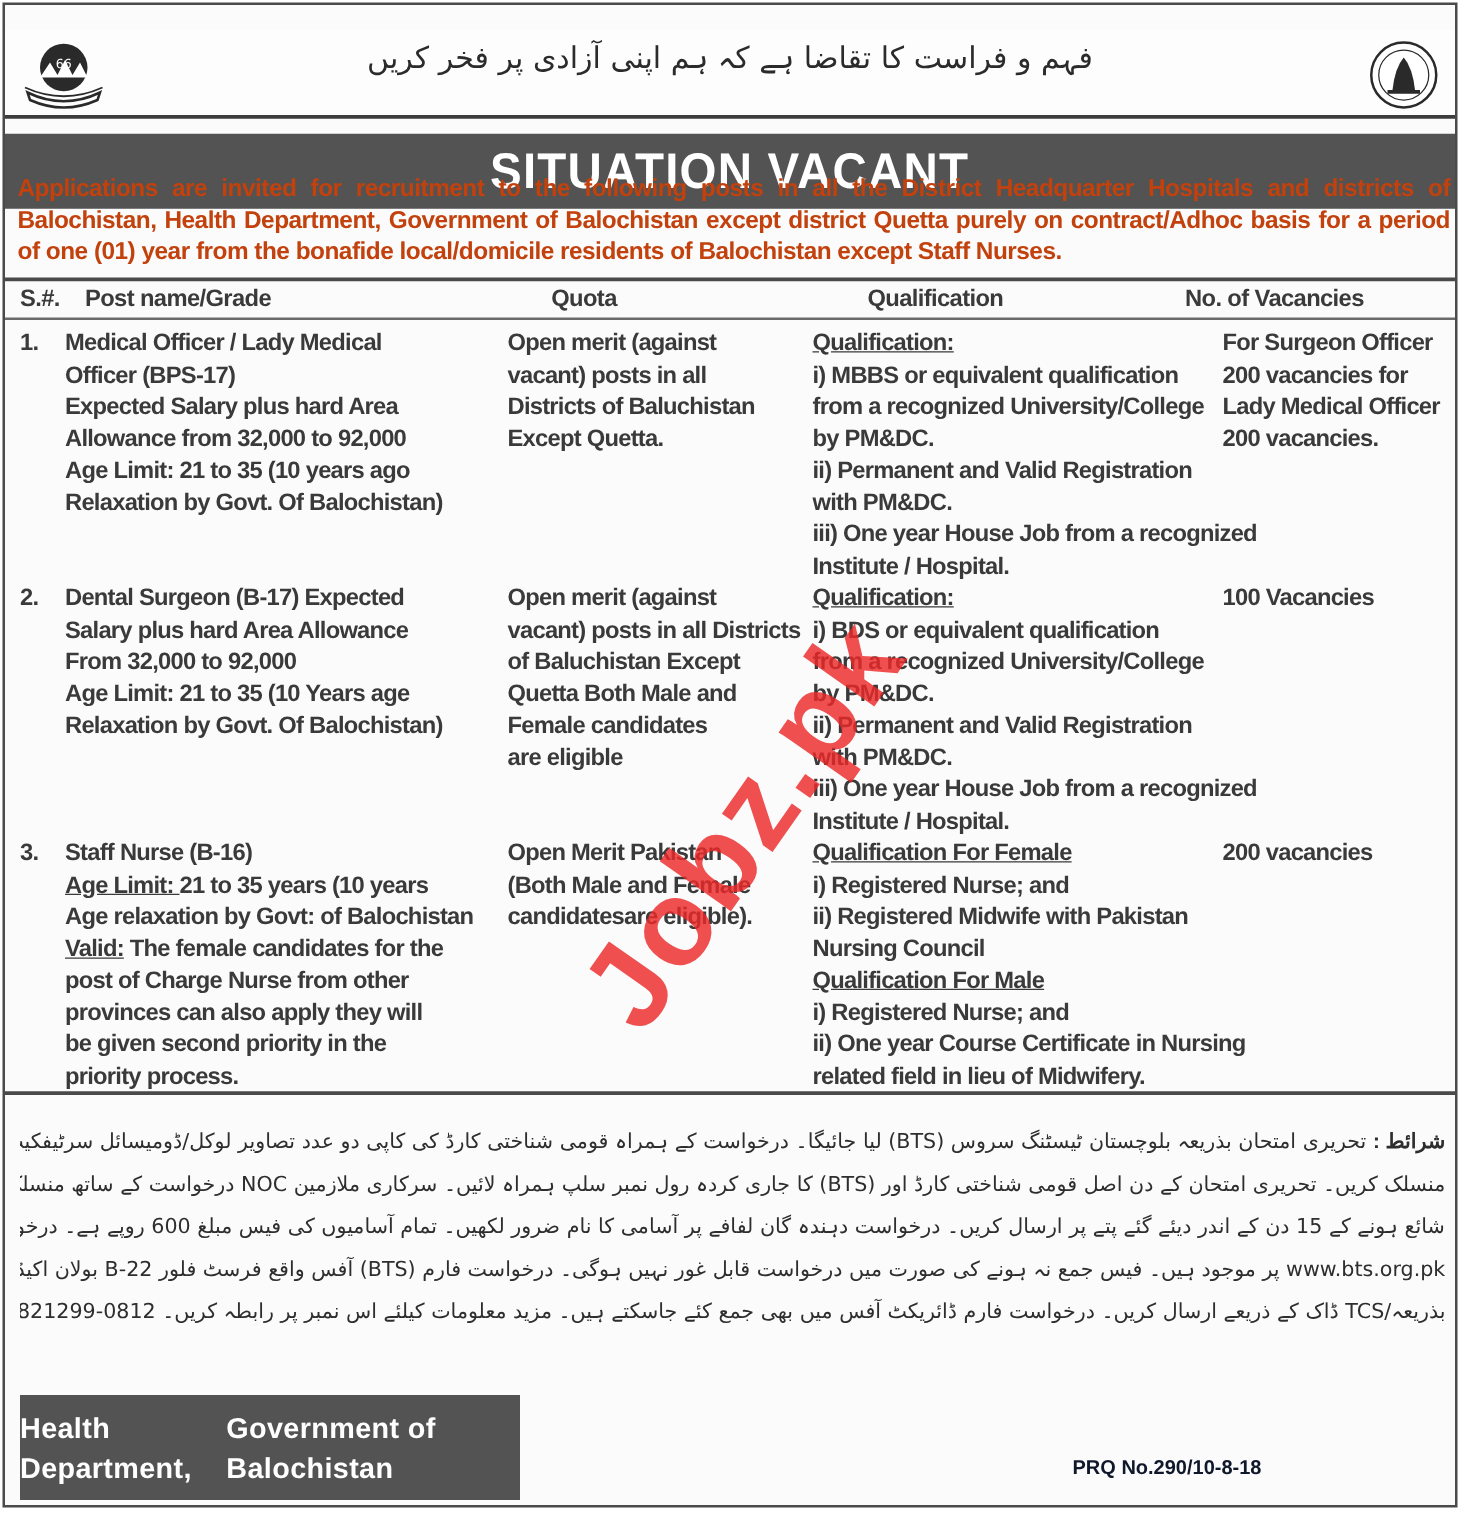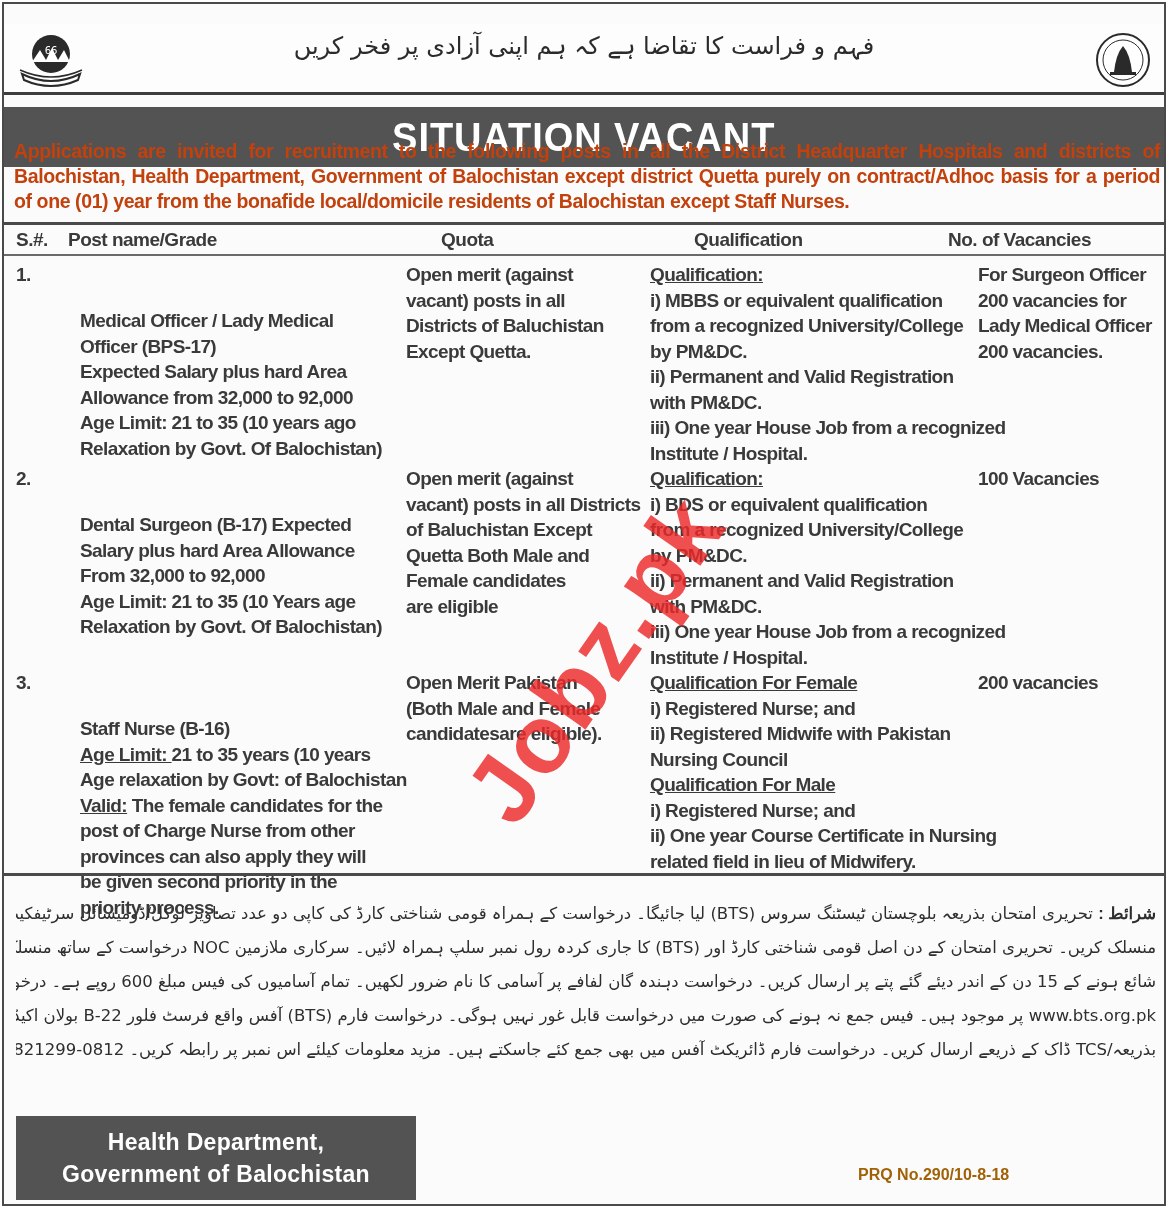--- a/index.html
+++ b/index.html
@@ -27,38 +27,38 @@
   .table-header { position: absolute; left: 0; top: 218px; width: 100%; height: 34px;
                   border-top: 3px solid #4a4a4a; border-bottom: 2px solid #6a6a6a; box-sizing: border-box; }
   .th { position: absolute; top: 4px; font-size: 19px; font-weight: bold; letter-spacing: -0.5px; color: #3a3a3a; }
 
   .row { position: absolute; left: 0; width: 100%; }
   .cell { position: absolute; top: 0; font-size: 19px; line-height: 25.5px; font-weight: bold;
           letter-spacing: -0.6px; color: #3a3a3a; }
   .cell .ln { display: block; white-space: nowrap; }
   .u { text-decoration: underline; }
   .c-sn { left: 12px; }
-  .c-post { left: 76px; margin-top: 46px; }
+  .c-post { left: 48px; }
   .c-quota { left: 402px; }
   .c-qual { left: 646px; }
   .c-vac { left: 974px; }
 
   .table-bottom { position: absolute; left: 0; top: 869px; width: 100%; height: 0;
                   border-top: 3px solid #4a4a4a; }
 
   .terms { position: absolute; left: 12px; top: 892px; width: 1140px; direction: rtl;
            font-family: "DejaVu Sans", sans-serif; font-size: 16.5px; line-height: 34px; color: #2e2e2e;
            text-align: justify; }
   .terms .ln { display: block; white-space: nowrap; overflow: hidden; }
   .terms b { font-family: "Liberation Sans", sans-serif; }
 
   .footer-box { position: absolute; left: 12px; top: 1112px; width: 400px; height: 84px; background: #535353;
-                display: flex; flex-direction: column; align-items: center; justify-content: center; }
+                display: flex; align-items: center; justify-content: center; }
   .footer-line { color: #ffffff; font-weight: bold; font-size: 23px; line-height: 32px; letter-spacing: 0.3px; }
-  .prq { position: absolute; left: 854px; top: 1162px; font-size: 16px; font-weight: bold; color: #a16207; text-align: right; }
+  .prq { position: absolute; left: 854px; top: 1162px; font-size: 16px; font-weight: bold; color: #0f172a; text-align: right; }
 
   .watermark { position: absolute; left: 405px; top: 600px; font-size: 96px; font-weight: bold;
                color: rgba(235, 40, 40, 0.82); transform: rotate(-55deg); transform-origin: center;
                font-family: "Liberation Sans", sans-serif; pointer-events: none; letter-spacing: 2px; }
 </style>
 </head>
 <body>
 
 <div class="frame">
 

